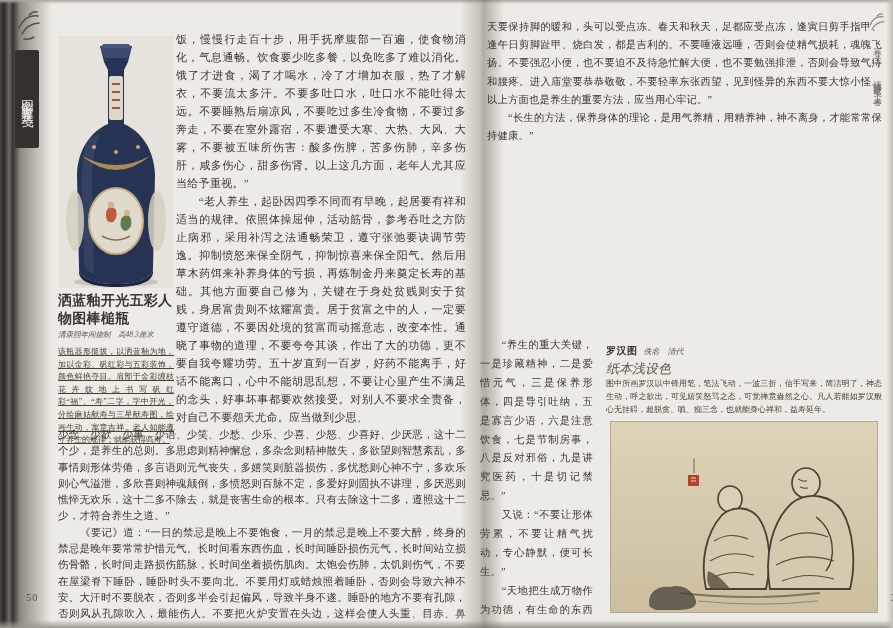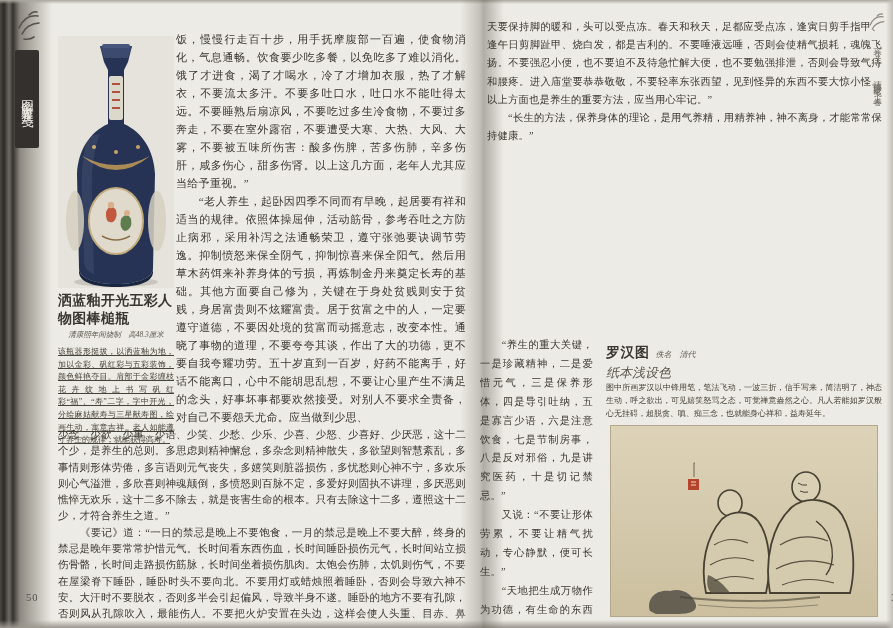--- a/index.html
+++ b/index.html
@@ -18,34 +18,34 @@
     display:flex;align-items:center;justify-content:center;}
   .spine-tab span{writing-mode:vertical-rl;color:#ebe9e3;font-size:12.5px;letter-spacing:3px;font-family:"Liberation Serif",serif;}
   .bird{position:absolute;}
   .spine-right{position:absolute;left:872px;top:42px;display:flex;flex-direction:column;align-items:center;gap:6px;color:#6e6a63;}
   .spine-right span{writing-mode:vertical-rl;font-size:8.5px;letter-spacing:2px;}
   .spine-right .vline{width:1px;height:16px;background:#8a8680;}
   .page-num{position:absolute;top:592px;font-size:10.5px;color:#55514b;letter-spacing:1px;}
   
   .vase-figure{position:absolute;left:58px;top:36px;width:116px;}
   .figcap-title{font-weight:bold;font-size:14px;margin-top:4px;letter-spacing:.3px;}
-  .figcap-meta{font-style:italic;font-size:7.5px;color:#5a564f;margin-top:2px;text-align:center;}
+  .figcap-meta{font-style:italic;font-size:7.5px;color:#5a564f;margin-top:2px;}
   .fig-desc{font-size:8px;line-height:12.6px;text-align:justify;color:#474239;margin-top:6px;text-decoration:underline;}
   .ltext-col{position:absolute;left:176px;top:30px;width:290px;height:397px;overflow:hidden;
     font-size:11px;line-height:18px;letter-spacing:.3px;text-align:justify;}
   .ltext-full{position:absolute;left:58px;top:427px;width:408px;height:196px;overflow:hidden;
     font-size:10.5px;line-height:16.3px;letter-spacing:.2px;text-align:justify;}
   
   .rtext-full{position:absolute;left:487px;top:18px;width:395px;height:318px;overflow:hidden;
     font-size:10.3px;line-height:18.2px;letter-spacing:.2px;text-align:justify;}
   .rtext-col{position:absolute;left:480px;top:336px;width:113px;height:286px;overflow:hidden;
     font-size:10.3px;line-height:18.9px;letter-spacing:.2px;text-align:justify;}
   .rohan-figure{position:absolute;left:606px;top:344px;width:276px;}
   .rohan-cap{font-size:8px;}
-  .rohan-cap b{font-size:14px;letter-spacing:.5px;}
+  .rohan-cap b{font-size:10px;letter-spacing:.5px;}
   .rohan-cap i{font-style:italic;color:#5a564f;margin-left:6px;}
   .rohan-media{font-style:italic;font-size:13px;color:#5a564f;margin-top:2px;}
   .rohan-desc{font-size:8px;line-height:12.8px;text-align:justify;color:#474239;}
   .painting{margin-top:5px;margin-left:4px;display:block;}
   p{margin:0;}
 </style>
 </head>
 <body>
 
 <div class="canvas">

